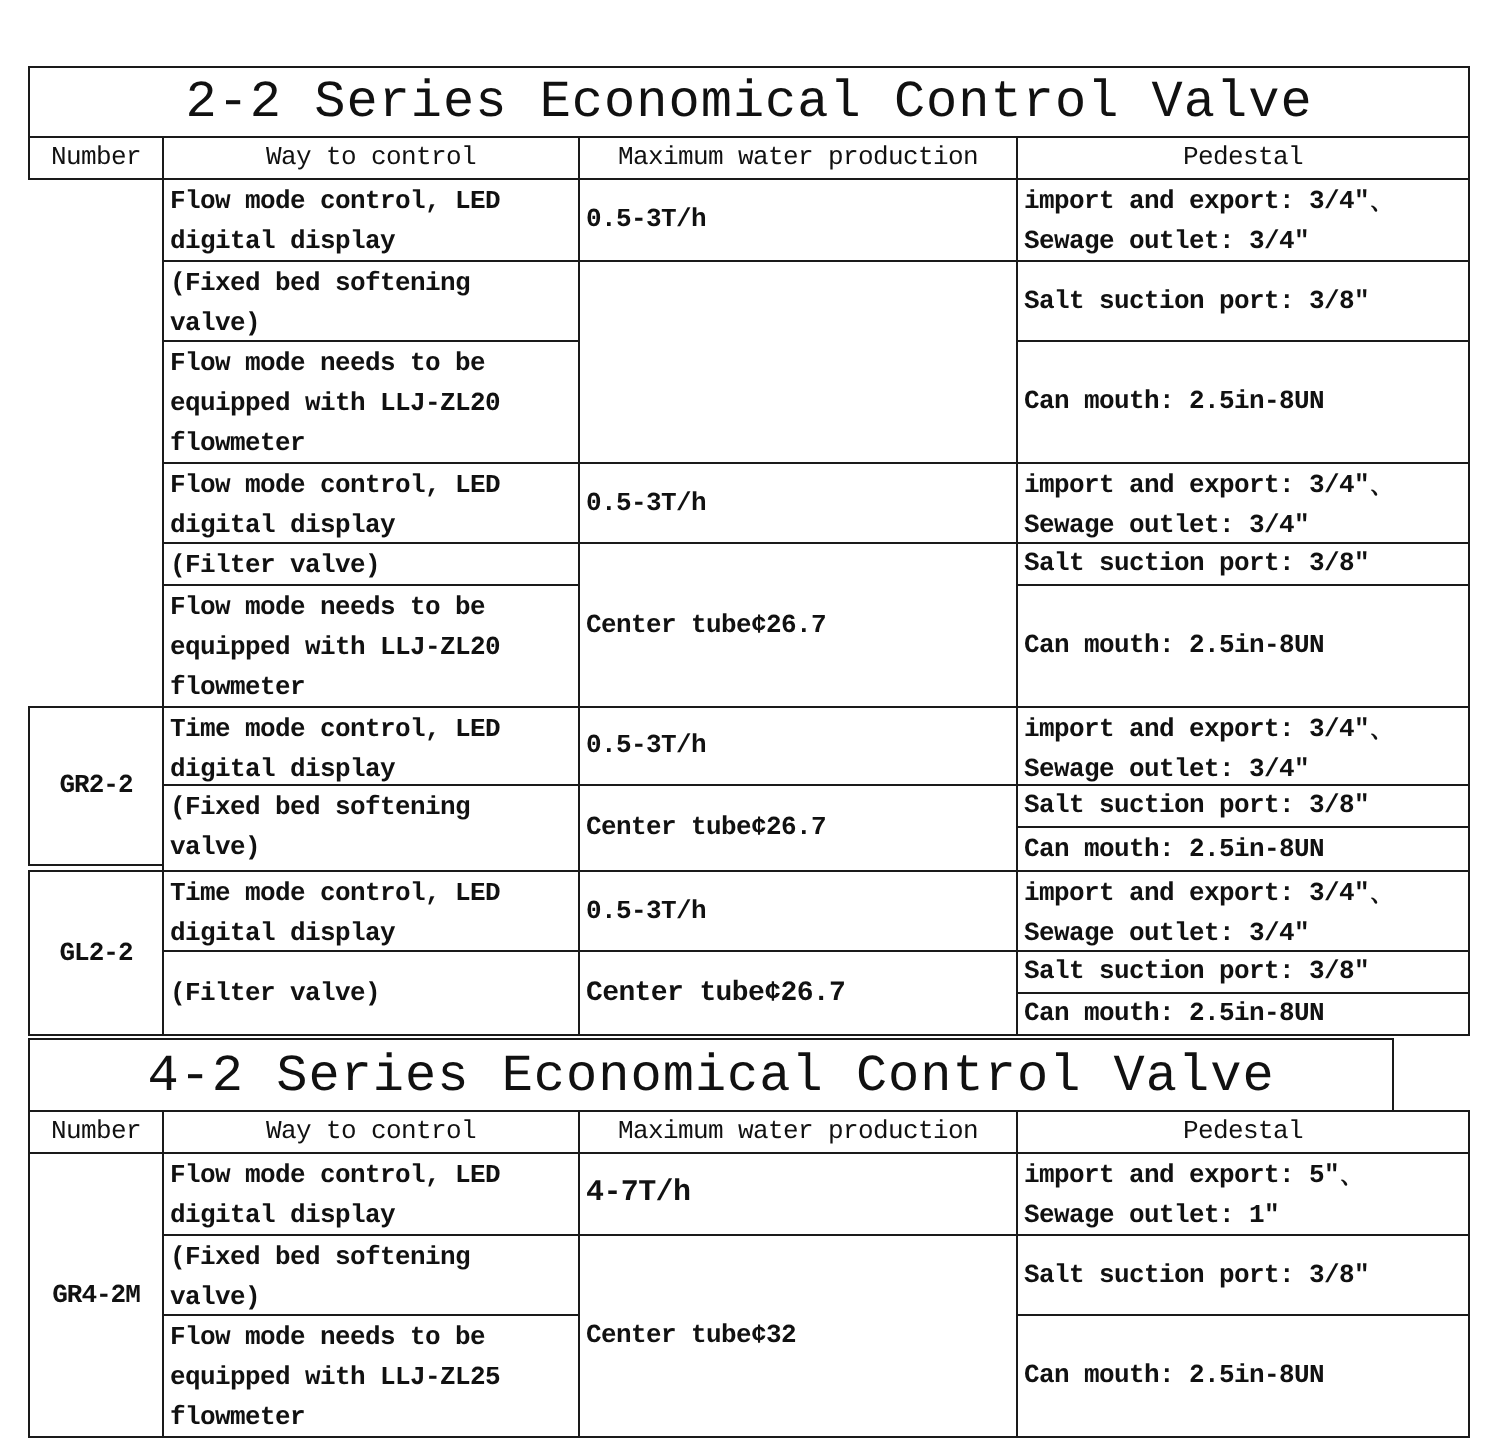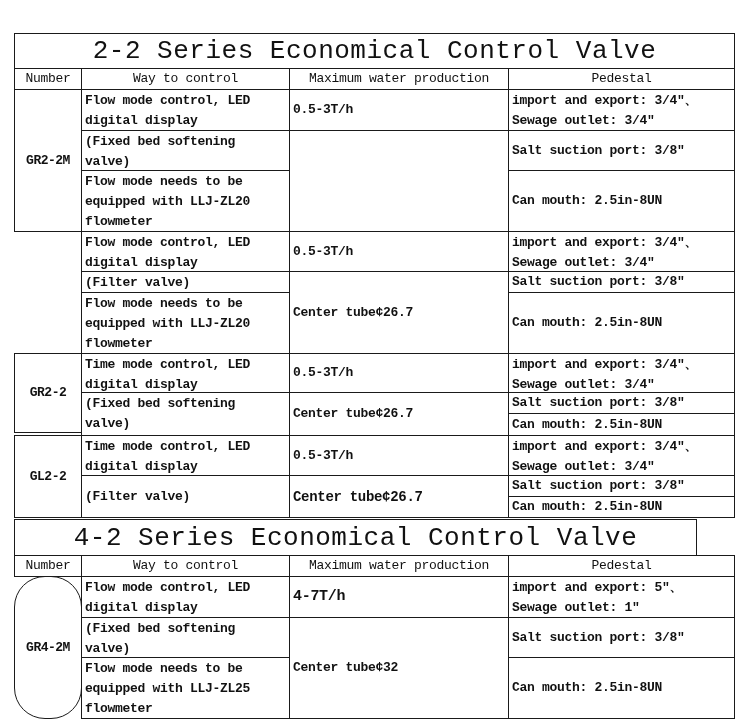--- a/index.html
+++ b/index.html
@@ -21,21 +21,20 @@
 
 <div class="sheet">
 
   <div class="cell title" style="left:15px;top:34px;width:721px;height:36px;">2-2 Series Economical Control Valve</div>
 
   <div class="cell hdr" style="left:15px;top:69px;width:68px;height:22px;">Number</div>
   <div class="cell hdr" style="left:82px;top:69px;width:209px;height:22px;">Way to control</div>
   <div class="cell hdr" style="left:290px;top:69px;width:220px;height:22px;">Maximum water production</div>
   <div class="cell hdr" style="left:509px;top:69px;width:227px;height:22px;">Pedestal</div>
 
-  <div class="cell num" style="left:15px;top:90px;width:68px;height:143px;">GR2-2M</div>
   <div class="cell txt wrap" style="left:82px;top:90px;width:209px;height:42px;">Flow mode control, LED
 digital display</div>
   <div class="cell txt wrap" style="left:82px;top:131px;width:209px;height:41px;">(Fixed bed softening
 valve)</div>
   <div class="cell txt wrap" style="left:82px;top:171px;width:209px;height:62px;">Flow mode needs to be
 equipped with LLJ-ZL20
 flowmeter</div>
   <div class="cell txt" style="left:290px;top:90px;width:220px;height:42px;">0.5-3T/h</div>
   <div class="cell txt wrap" style="left:509px;top:90px;width:227px;height:42px;">import and export: 3/4″、
 Sewage outlet: 3/4″</div>
@@ -78,21 +77,21 @@
   <div class="cell txt" style="left:509px;top:476px;width:227px;height:22px;">Salt suction port: 3/8″</div>
   <div class="cell txt" style="left:509px;top:497px;width:227px;height:22px;">Can mouth: 2.5in-8UN</div>
 
   <div class="cell title" style="left:15px;top:520px;width:683px;height:37px;">4-2 Series Economical Control Valve</div>
 
   <div class="cell hdr" style="left:15px;top:556px;width:68px;height:22px;">Number</div>
   <div class="cell hdr" style="left:82px;top:556px;width:209px;height:22px;">Way to control</div>
   <div class="cell hdr" style="left:290px;top:556px;width:220px;height:22px;">Maximum water production</div>
   <div class="cell hdr" style="left:509px;top:556px;width:227px;height:22px;">Pedestal</div>
 
-  <div class="cell num" style="left:15px;top:577px;width:68px;height:143px;border-radius:31px;">GR4-2M</div>
+  <div class="cell num" style="left:15px;top:577px;width:68px;height:143px;">GR4-2M</div>
   <div class="cell txt wrap" style="left:82px;top:577px;width:209px;height:42px;">Flow mode control, LED
 digital display</div>
   <div class="cell txt wrap" style="left:82px;top:618px;width:209px;height:41px;">(Fixed bed softening
 valve)</div>
   <div class="cell txt wrap" style="left:82px;top:658px;width:209px;height:62px;">Flow mode needs to be
 equipped with LLJ-ZL25
 flowmeter</div>
   <div class="cell txt" style="left:290px;top:577px;width:220px;height:42px;font-size:15px;">4-7T/h</div>
   <div class="cell txt" style="left:290px;top:618px;width:220px;height:102px;">Center tube¢32</div>
   <div class="cell txt wrap" style="left:509px;top:577px;width:227px;height:42px;">import and export: 5″、

